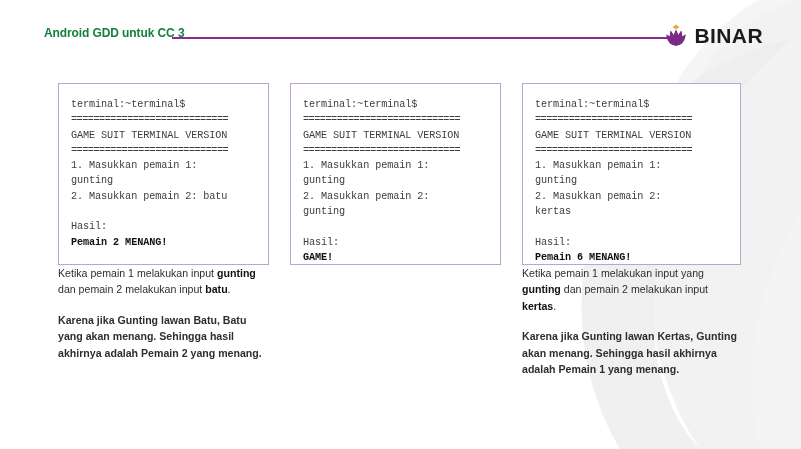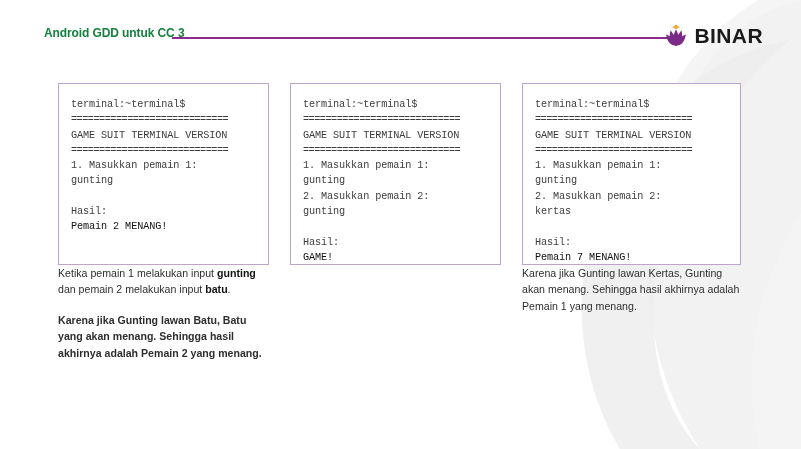--- a/index.html
+++ b/index.html
@@ -98,21 +98,21 @@
     font-family: "Liberation Mono", "DejaVu Sans Mono", monospace;
     font-size: 10.2px;
     line-height: 15.3px;
     color: #3d3d3d;
     white-space: pre;
     letter-spacing: -0.1px;
   }
   .term-line.rule { letter-spacing: -0.5px; }
   .term-line.blank { color: transparent; }
   .term-line.result {
-    font-weight: normal;
+    font-weight: bold;
     color: #111111;
   }
 
   .explain {
   }
   .explain p {
     font-size: 10.6px;
     line-height: 16.4px;
     color: #2e2e2e;
   }
@@ -157,20 +157,21 @@
 <div id="columns">
 
   <div class="col col-0">
     <div class="terminal">
       <div class="term-line">terminal:~terminal$</div>
       <div class="term-line rule">============================</div>
       <div class="term-line">GAME SUIT TERMINAL VERSION</div>
       <div class="term-line rule">============================</div>
       <div class="term-line">1. Masukkan pemain 1:</div>
       <div class="term-line">gunting</div>
+      <div class="term-line">2. Masukkan pemain 2: batu</div>
       <div class="term-line blank"> </div>
       <div class="term-line">Hasil:</div>
       <div class="term-line result">Pemain 2 MENANG!</div>
     </div>
 
     <div class="explain">
       <p><span>Ketika pemain 1 melakukan input </span><b>gunting</b><span> dan pemain 2 melakukan input </span><b>batu</b><span>.</span></p>
       <p>Karena jika Gunting lawan Batu, Batu yang akan menang. Sehingga hasil akhirnya adalah Pemain 2 yang menang.</p>
     </div>
   </div>
@@ -197,21 +198,22 @@
       <div class="term-line">terminal:~terminal$</div>
       <div class="term-line rule">============================</div>
       <div class="term-line">GAME SUIT TERMINAL VERSION</div>
       <div class="term-line rule">============================</div>
       <div class="term-line">1. Masukkan pemain 1:</div>
       <div class="term-line">gunting</div>
       <div class="term-line">2. Masukkan pemain 2:</div>
       <div class="term-line">kertas</div>
       <div class="term-line blank"> </div>
       <div class="term-line">Hasil:</div>
-      <div class="term-line result">Pemain 7 MENANG!</div>
+      <div class="term-line result">Pemain 6 MENANG!</div>
     </div>
 
     <div class="explain">
+      <p><span>Ketika pemain 1 melakukan input yang </span><b>gunting</b><span> dan pemain 2 melakukan input </span><b>kertas</b><span>.</span></p>
       <p>Karena jika Gunting lawan Kertas, Gunting akan menang. Sehingga hasil akhirnya adalah Pemain 1 yang menang.</p>
     </div>
   </div>
 
 </div>
 
 </body></html>

